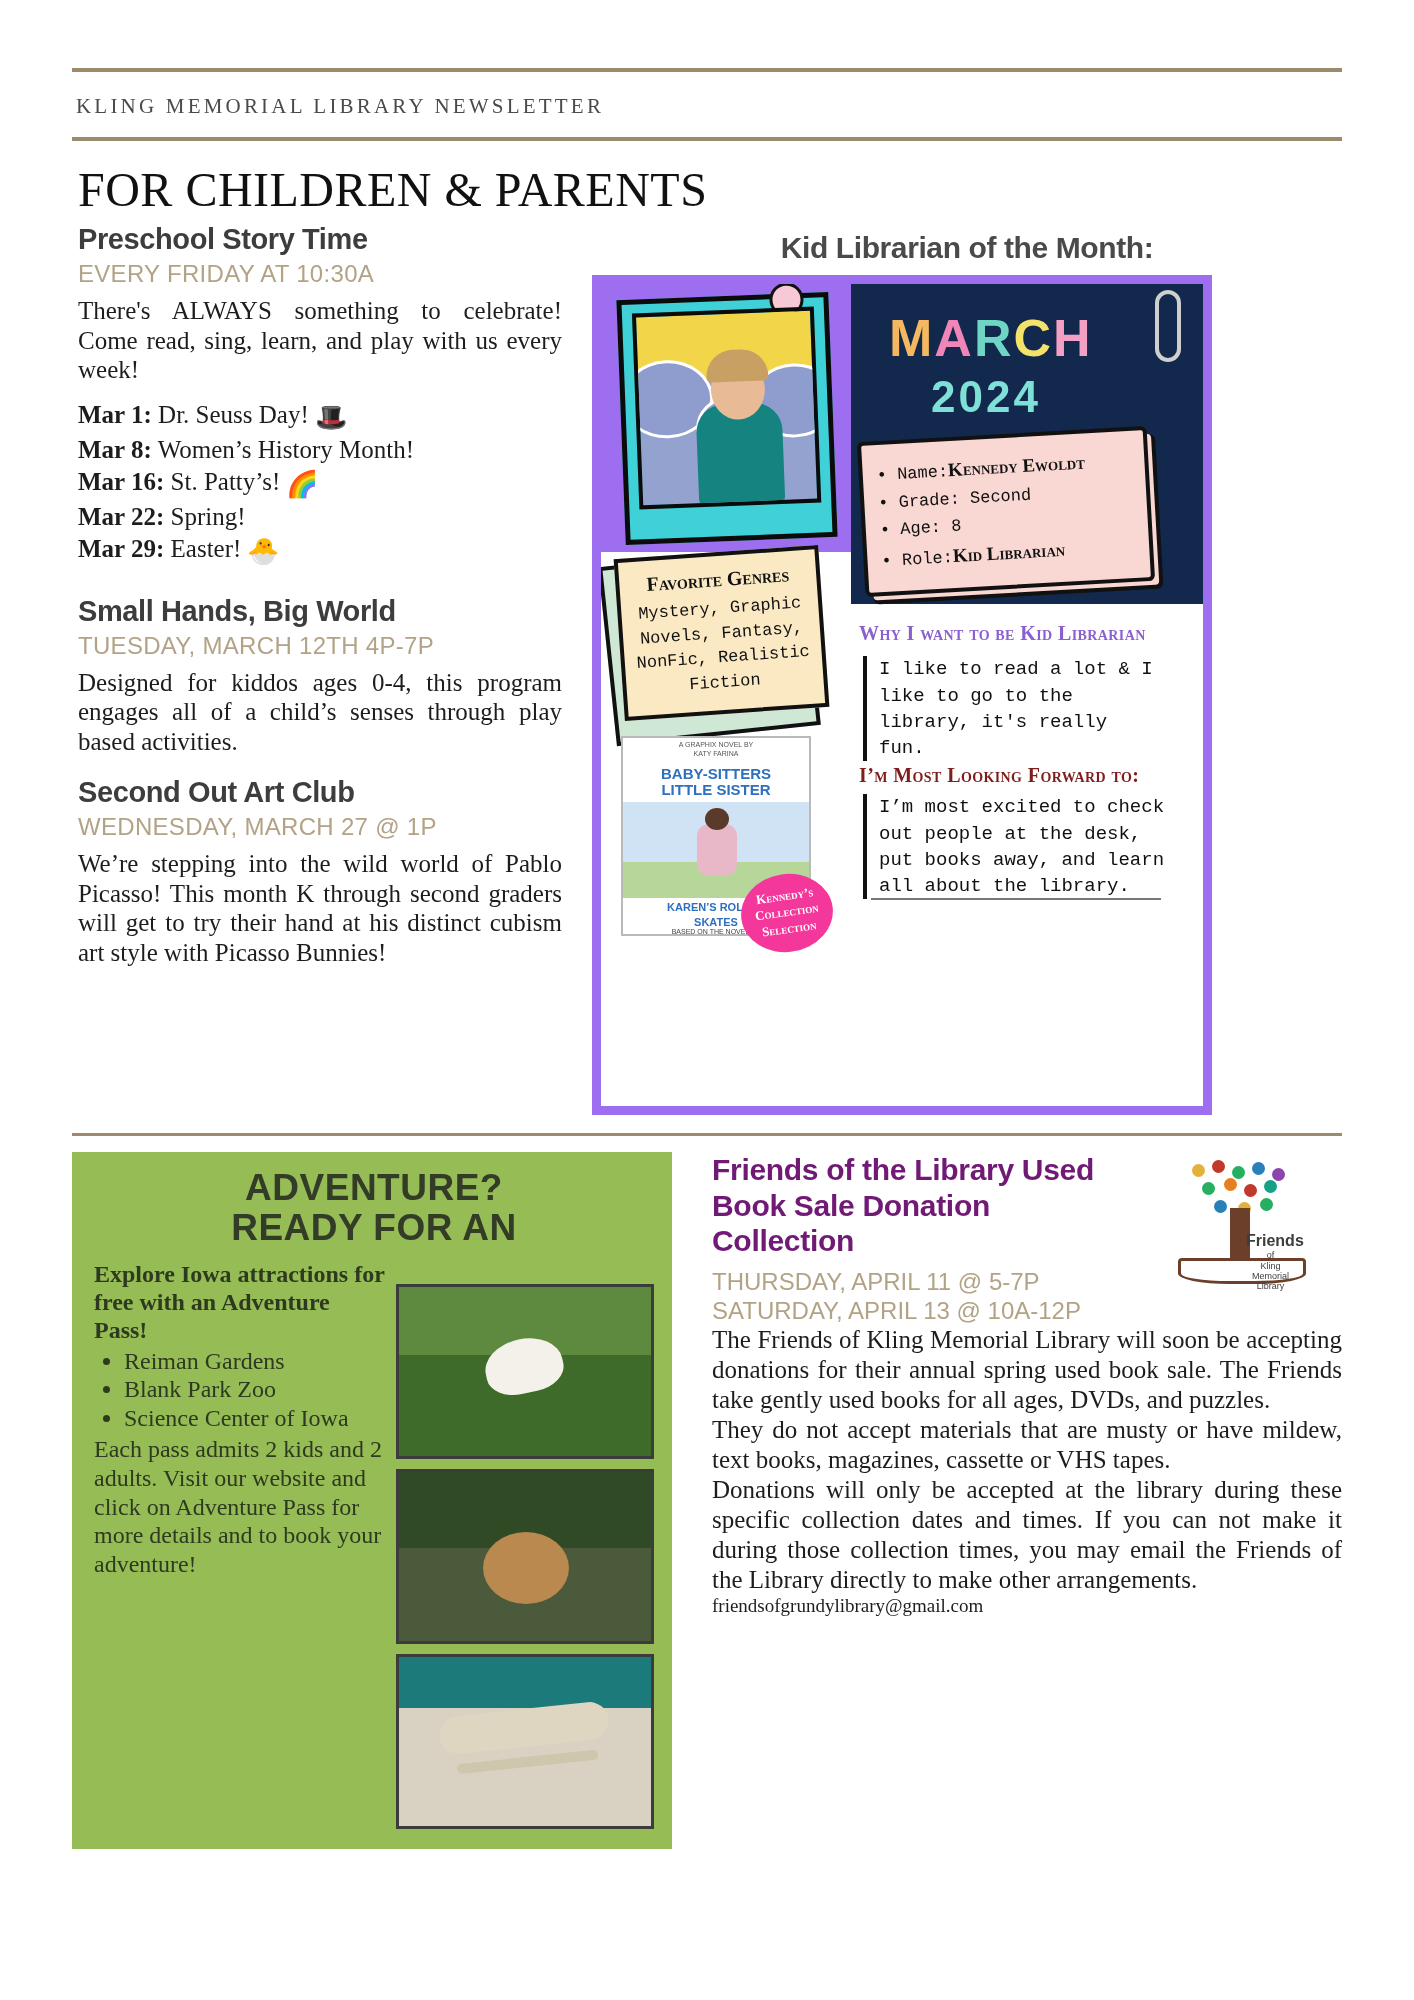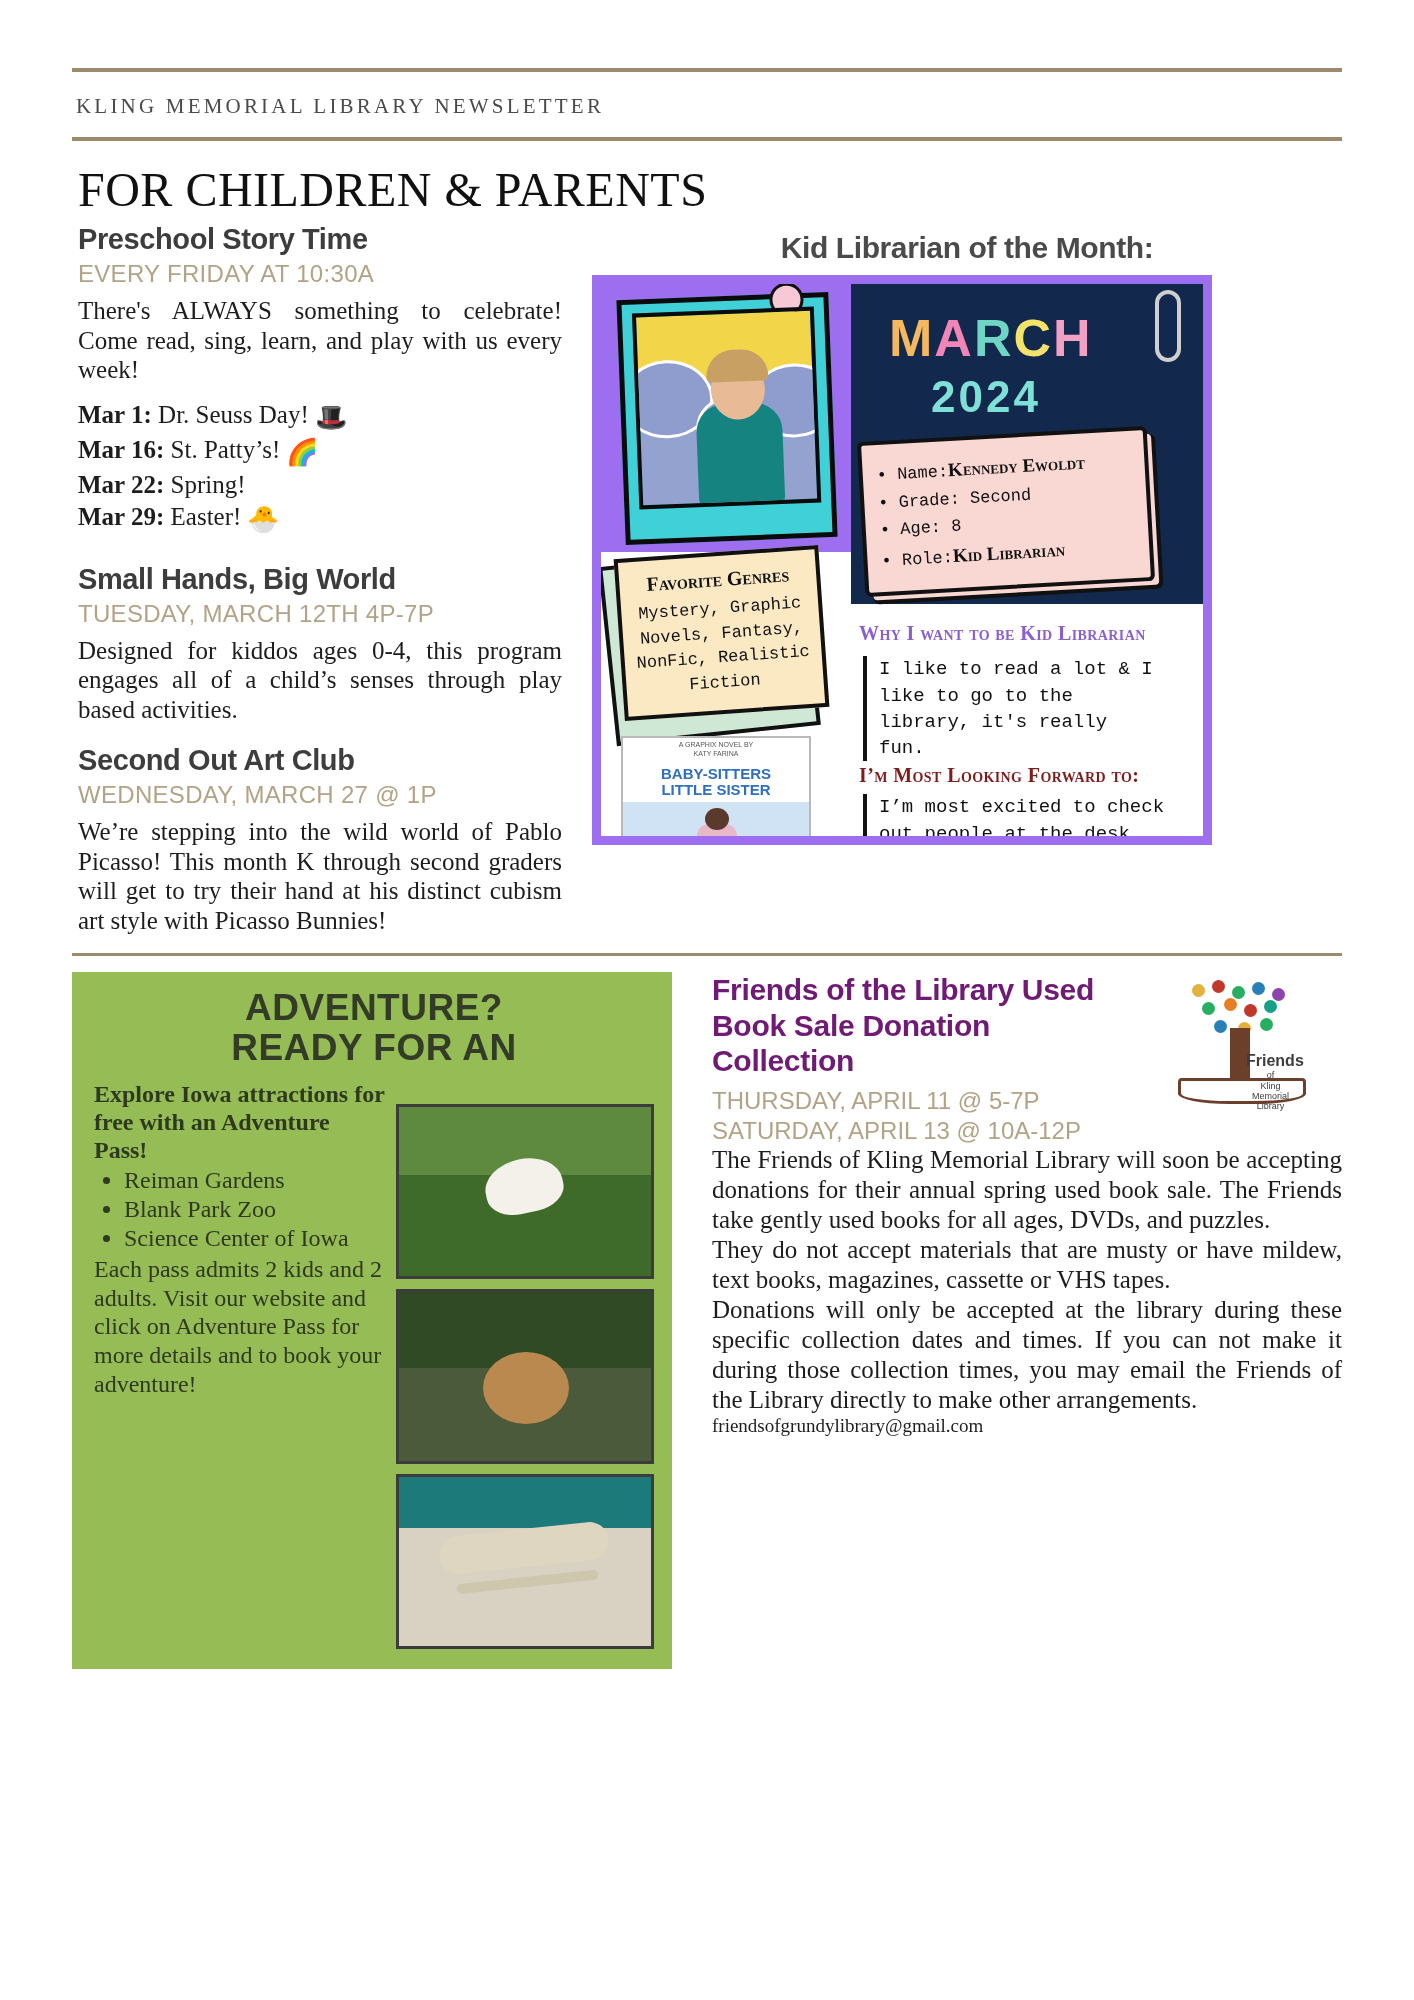--- a/index.html
+++ b/index.html
@@ -83,21 +83,21 @@
     font-weight: bold;
     font-size: 30px;
     color: #4a4a4a;
     letter-spacing: -0.4px;
     text-align: center;
     padding: 14px 0 10px 0;
   }
   .kid-card {
     position: relative;
     width: 620px;
-    height: 570px;
+    height: 840px;
     background: #ffffff;
     border: 9px solid #9d6ef0;
     overflow: hidden;
   }
   .kid-navy {
     position: absolute; left: 250px; top: 0; right: 0; height: 320px;
     background: #12284c;
   }
   .kid-purple-l {
     position: absolute; left: 0; top: 0; width: 255px; height: 268px;
@@ -330,20 +330,24 @@
         <div class="evt-body">There's ALWAYS something to celebrate! Come read, sing, learn, and play with us every week!</div>
       </div>
 
       <div class="dates">
         <div class="date-row">
           <b>Mar 1:</b>
           <span>Dr. Seuss Day!</span>
           <span class="emoji">🎩</span>
         </div>
         <div class="date-row">
+          <b>Mar 8:</b>
+          <span>Women’s History Month!</span>
+        </div>
+        <div class="date-row">
           <b>Mar 16:</b>
           <span>St. Patty’s!</span>
           <span class="emoji">🌈</span>
         </div>
         <div class="date-row">
           <b>Mar 22:</b>
           <span>Spring!</span>
         </div>
         <div class="date-row">
           <b>Mar 29:</b>

